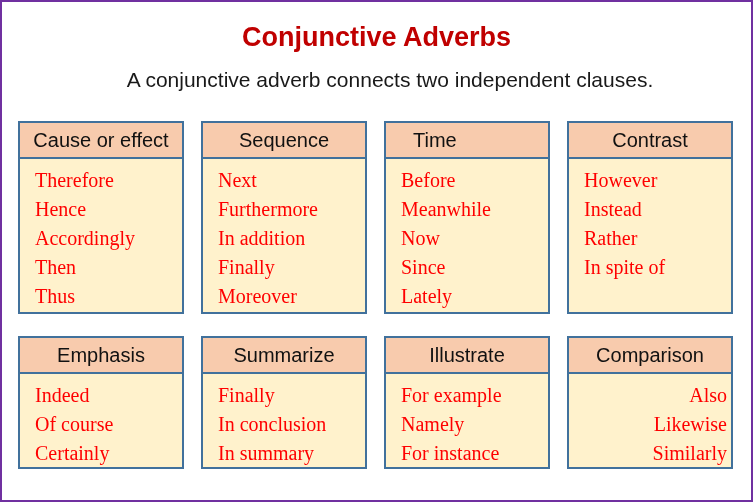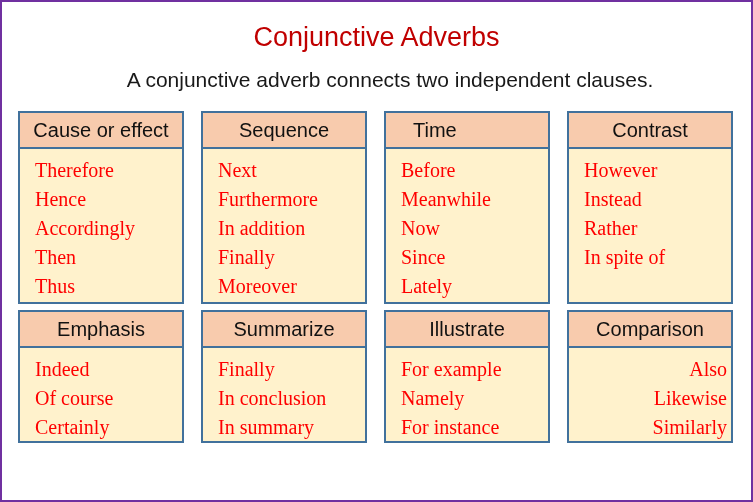--- a/index.html
+++ b/index.html
@@ -14,40 +14,40 @@
     height: 502px;
     box-sizing: border-box;
     border: 2px solid var(--outer-border, #7030A0);
     background: #ffffff;
     overflow: hidden;
   }
   .title {
     margin: 21px 0 0 0;
     text-align: center;
     font-size: 27px;
-    font-weight: normal;
+    font-weight: bold;
     color: var(--title-red, #C00000);
     line-height: 1.1;
   }
   .subtitle {
     margin: 15px 0 0 0;
     text-align: center;
     font-size: 21px;
     font-weight: 400;
     color: #191919;
     line-height: 1.1;
     padding-left: 27px;
   }
   .row {
     display: flex;
     padding-left: 16px;
     gap: 17px;
   }
-  .row-1 { margin-top: 20px; }
-  .row-2 { margin-top: 6px; }
+  .row-1 { margin-top: 30px; }
+  .row-2 { margin-top: 22px; }
   .box {
     width: 166px;
     box-sizing: border-box;
     flex: 0 0 auto;
   }
   .box-header {
     box-sizing: border-box;
     height: 38px;
     line-height: 34px;
     background: var(--header-bg, #F8CBAD);

